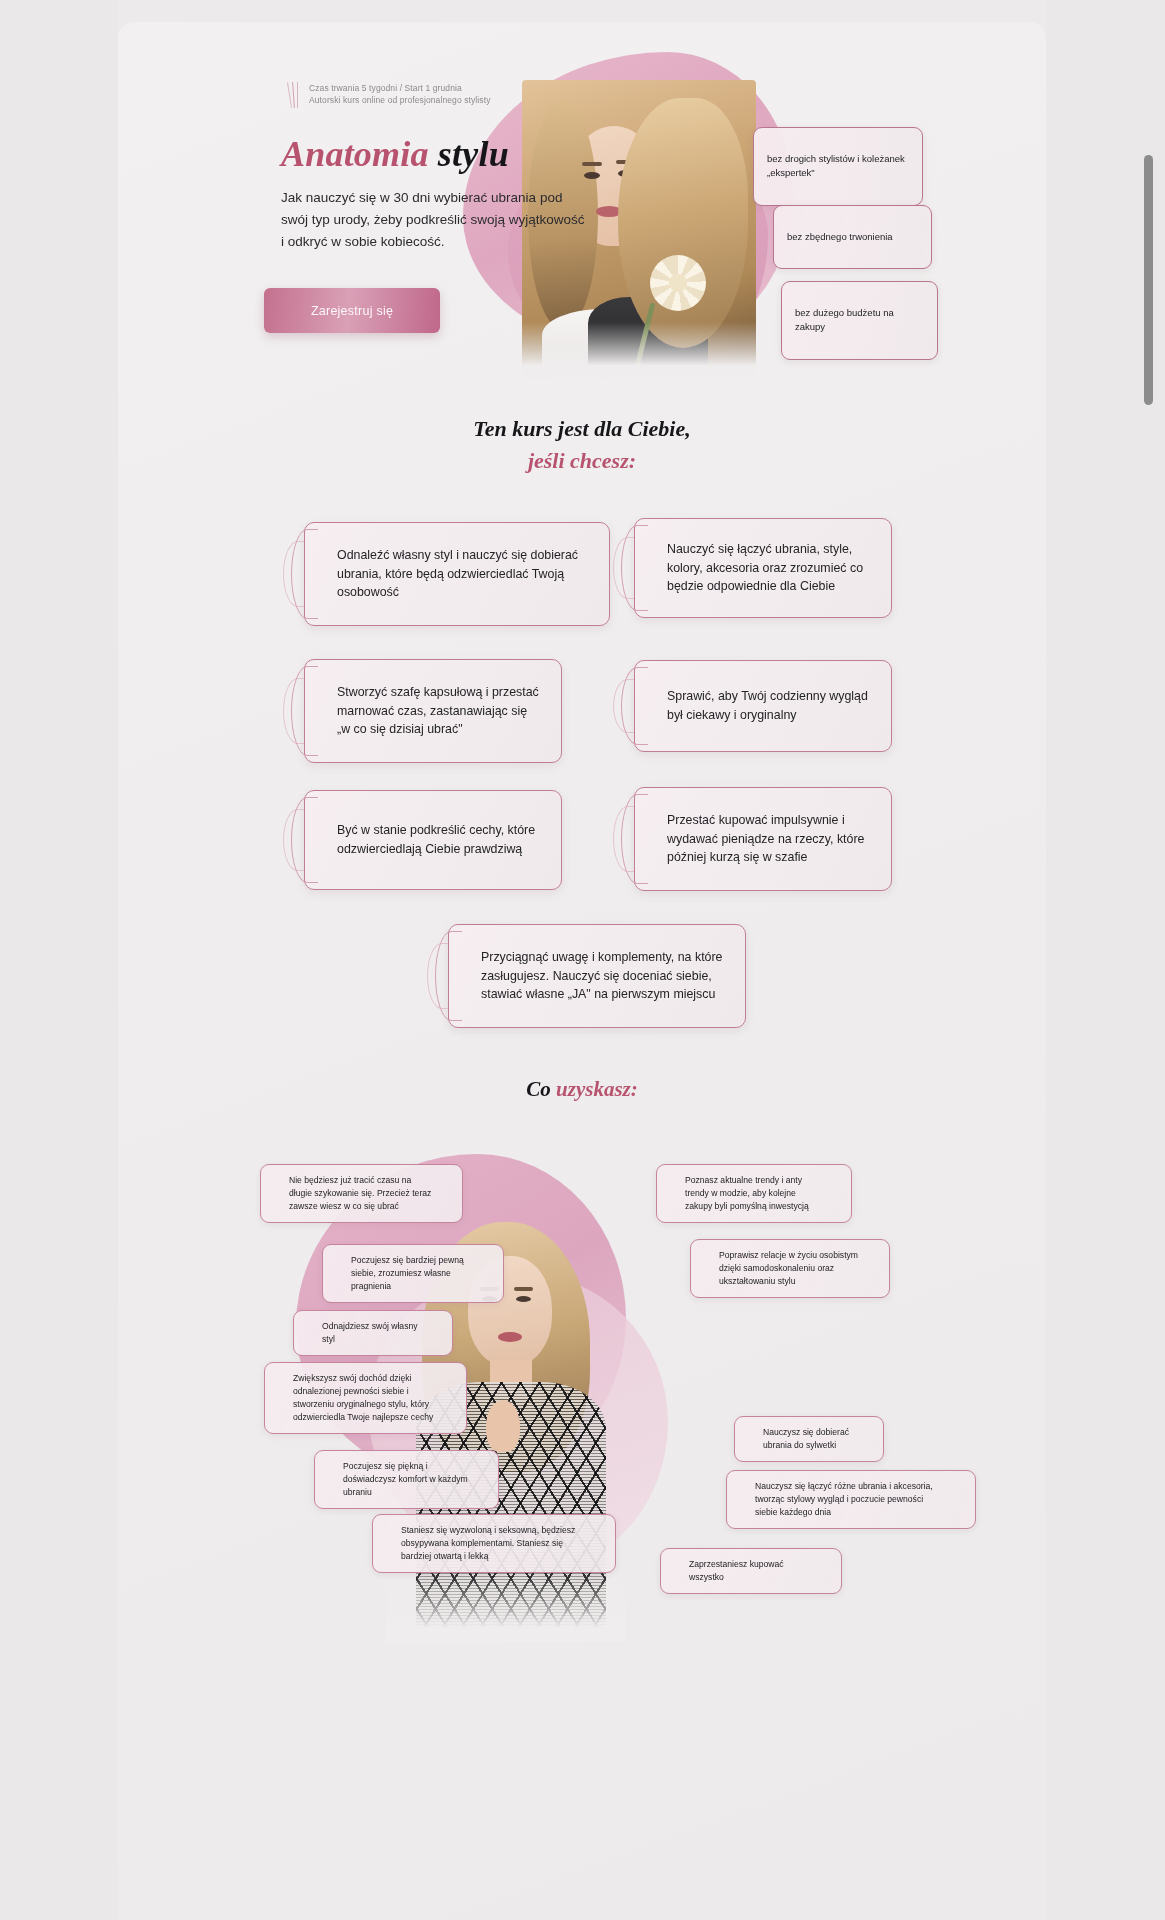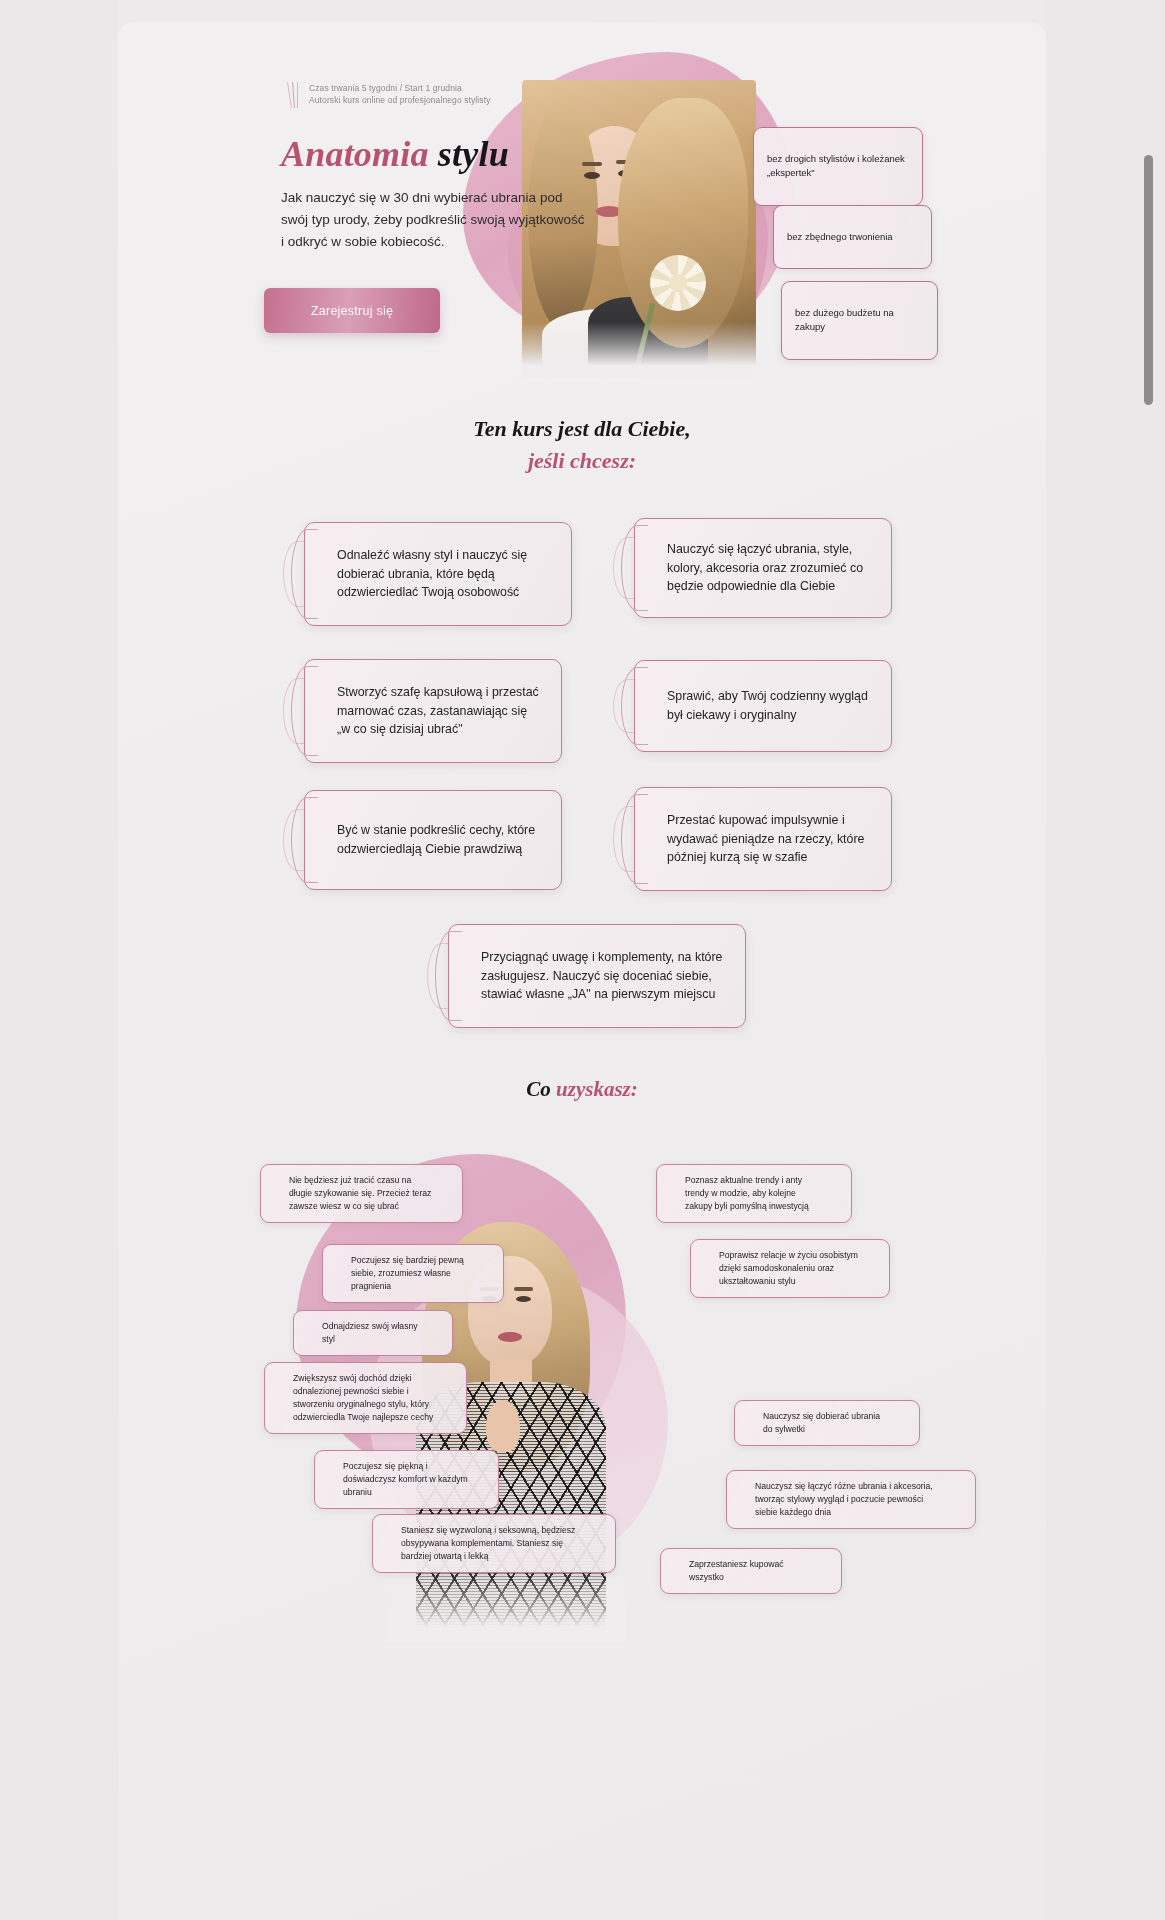--- a/index.html
+++ b/index.html
@@ -181,21 +181,21 @@
   .card::after {
     content:"";
     position:absolute; left:-22px; top:18px; bottom:18px; width:20px;
     border-left:1.2px solid #dbaabb;
     border-top:1.2px solid #dbaabb;
     border-bottom:1.2px solid #dbaabb;
     border-radius:70% 0 0 70% / 50% 0 0 50%;
     opacity:.6;
   }
 
-  .card.c0 { left:186px; top:30px;  width:268px; height:104px; }
+  .card.c0 { left:186px; top:30px;  width:306px; height:104px; }
   .card.c1 { left:516px; top:26px;  width:258px; height:100px; }
   .card.c2 { left:186px; top:167px; width:258px; height:104px; }
   .card.c3 { left:516px; top:168px; width:258px; height:92px;  }
   .card.c4 { left:186px; top:298px; width:258px; height:100px; }
   .card.c5 { left:516px; top:295px; width:258px; height:104px; }
   .card.c6 { left:330px; top:432px; width:298px; height:104px; }
 
   
   .results { position:absolute; left:0; top:1110px; width:928px; height:790px; }
 
@@ -249,21 +249,21 @@
   .tag.t0  { left:142px; top:32px;  width:203px; min-height:58px; }
   .tag.t1  { left:204px; top:112px; width:182px; min-height:46px; }
   .tag.t2  { left:175px; top:178px; width:160px; min-height:34px; }
   .tag.t3  { left:146px; top:230px; width:203px; min-height:68px; }
   .tag.t4  { left:196px; top:318px; width:185px; min-height:44px; }
   .tag.t5  { left:254px; top:382px; width:244px; min-height:56px; }
 
   .tag.t6  { left:538px; top:32px;  width:196px; min-height:54px; }
   .tag.t7  { left:572px; top:107px; width:200px; min-height:56px; }
   .tag.t8  { left:576px; top:188px; width:197px; min-height:58px; }
-  .tag.t9  { left:616px; top:268px; width:186px; min-height:42px; }
+  .tag.t9  { left:616px; top:284px; width:150px; min-height:42px; }
   .tag.t10 { left:608px; top:338px; width:250px; min-height:58px; }
   .tag.t11 { left:542px; top:416px; width:182px; min-height:34px; }
 </style>
 </head>
 <body>
 
 <div class="viewport">
 
   <div class="page-gutter-left"></div>
   <div class="page-gutter-right"></div>

